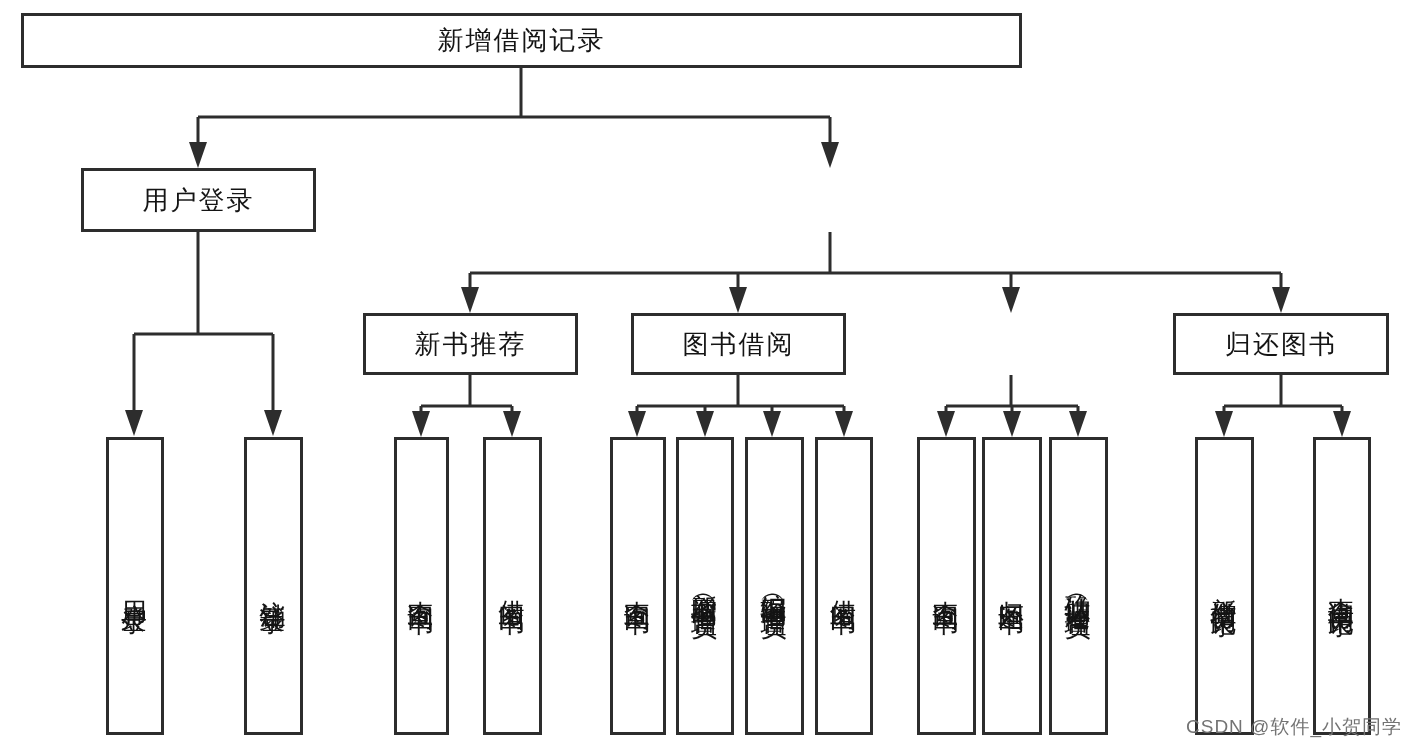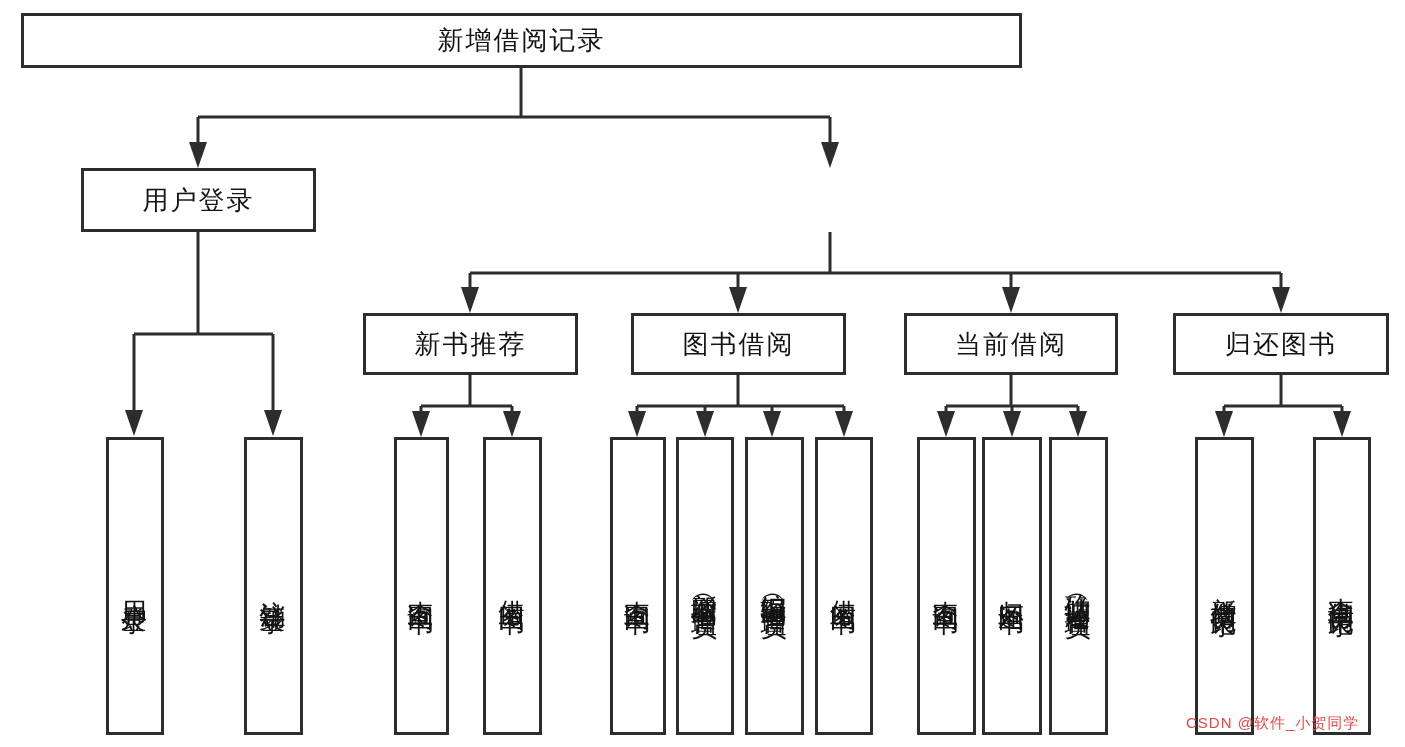--- a/index.html
+++ b/index.html
@@ -39,22 +39,22 @@
   }
   .vbox {
     writing-mode: vertical-rl;
     text-orientation: mixed;
     letter-spacing: 3px;
     white-space: normal;
   }
   .watermark {
     position: absolute;
     z-index: 3;
-    color: #ef4444;
-    font-size: 15px;
+    color: #737373;
+    font-size: 19px;
     letter-spacing: 1px;
   }
 </style>
 </head>
 <body>
 
 <div class="canvas">
 
   <svg class="connectors" width="1405" height="747" viewBox="0 0 1405 747">
     <g stroke="#2d2d2d" stroke-width="3" fill="none">
@@ -88,21 +88,20 @@
       <polygon points="1333,411 1351,411 1342,437"></polygon>
     </g>
   </svg>
 
   <div class="box" style="left:21px; top:13px; width:1001px; height:55px;">新增借阅记录</div>
 
   <div class="box" style="left:81px; top:168px; width:235px; height:64px;">用户登录</div>
 
   <div class="box" style="left:631px; top:313px; width:215px; height:62px;">图书借阅</div>
   <div class="box" style="left:363px; top:313px; width:215px; height:62px;">新书推荐</div>
-  <div class="box" style="left:904px; top:313px; width:214px; height:62px;">当前借阅</div>
   <div class="box" style="left:1173px; top:313px; width:216px; height:62px;">归还图书</div>
 
   <div class="vbox" style="left:106px; top:437px; width:58px; height:298px;">用户登录</div>
   <div class="vbox" style="left:244px; top:437px; width:59px; height:298px;">注销登录</div>
 
   <div class="vbox" style="left:394px; top:437px; width:55px; height:298px;">查询图书</div>
   <div class="vbox" style="left:483px; top:437px; width:59px; height:298px;">借阅图书</div>
 
   <div class="vbox" style="left:610px; top:437px; width:56px; height:298px;">查询图书</div>
   <div class="vbox" style="left:676px; top:437px; width:58px; height:298px;">新增图书（管理员）</div>

